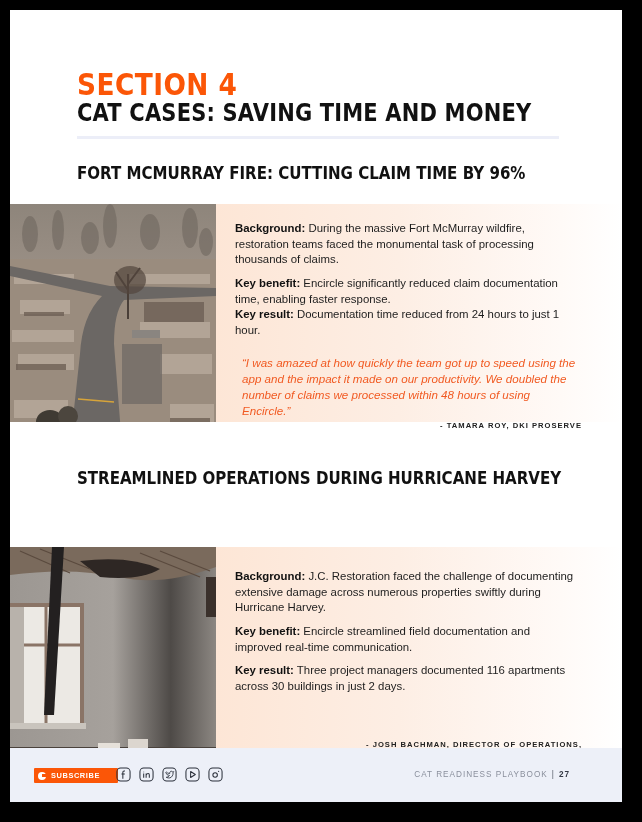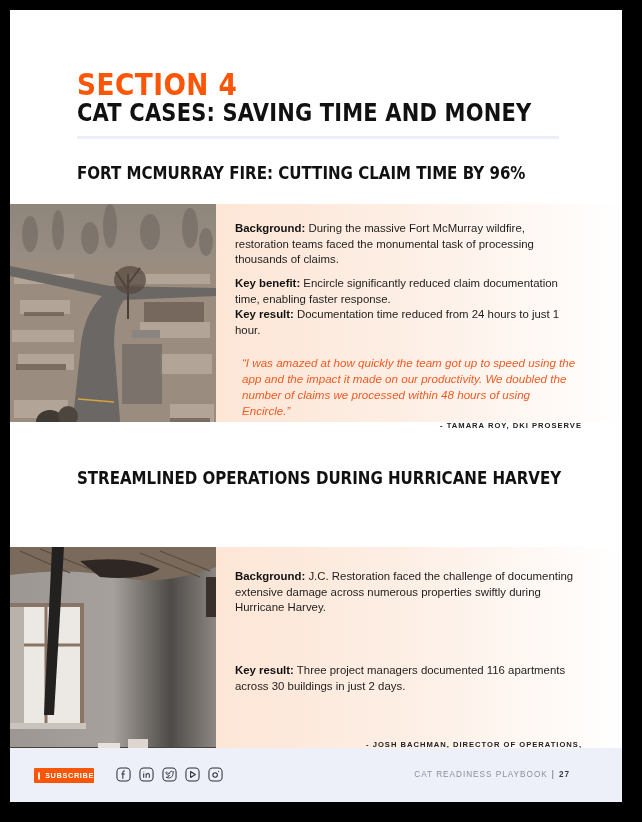--- a/index.html
+++ b/index.html
@@ -48,21 +48,21 @@
     font-style: italic; font-size: 11.6px; line-height: 16px; color: #f15a22;
   }
   .attrib {
     position: absolute; right: 72px; text-align: center;
     font-size: 7.6px; font-weight: bold; letter-spacing: 1px; color: #222; line-height: 11px;
   }
   .footer {
     position: absolute; left: 0; top: 738px; width: 612px; height: 54px; background: #edf0f8;
   }
   .subscribe {
-    position: absolute; left: 24px; top: 20px; height: 15px; width: 60px;
+    position: absolute; left: 24px; top: 20px; height: 15px; width: 84px;
     background: #fb5607; border-radius: 1px; color: #fff;
     font-size: 7.4px; font-weight: bold; letter-spacing: 0.6px; line-height: 15px;
     display: flex; align-items: center;
   }
   .subscribe .logo {
     width: 8px; height: 8px; border-radius: 50%; background: #fff; margin: 0 5px 0 4px; position: relative;
   }
   .subscribe .logo::after {
     content: ""; position: absolute; left: 4px; top: 2.5px; width: 4px; height: 3px; background: #fb5607;
   }
@@ -194,20 +194,23 @@
         <rect x="0" y="200" width="206" height="26" fill="#4a423c"></rect>
         <rect x="88" y="196" width="22" height="12" fill="#e6e1da"></rect>
         <rect x="118" y="192" width="20" height="14" fill="#dcd6cf"></rect>
         <rect x="196" y="30" width="10" height="40" fill="#3a302b"></rect>
       </svg>
     </div>
     <div class="case-panel">
       <div class="para" style="top:22px;">
         <b>Background:</b><span> J.C. Restoration faced the challenge of documenting extensive damage across numerous properties swiftly during Hurricane Harvey.</span>
       </div>
+      <div class="para" style="top:77px;">
+        <b>Key benefit:</b><span> Encircle streamlined field documentation and improved real-time communication.</span>
+      </div>
       <div class="para" style="top:116px;">
         <b>Key result:</b><span> Three project managers documented 116 apartments across 30 buildings in just 2 days.</span>
       </div>
       <div class="attrib" style="top:192px; right:40px;">
         <div>- JOSH BACHMAN, DIRECTOR OF OPERATIONS,</div>
         <div>J.C. RESTORATION</div>
       </div>
     </div>
   </div>
 

